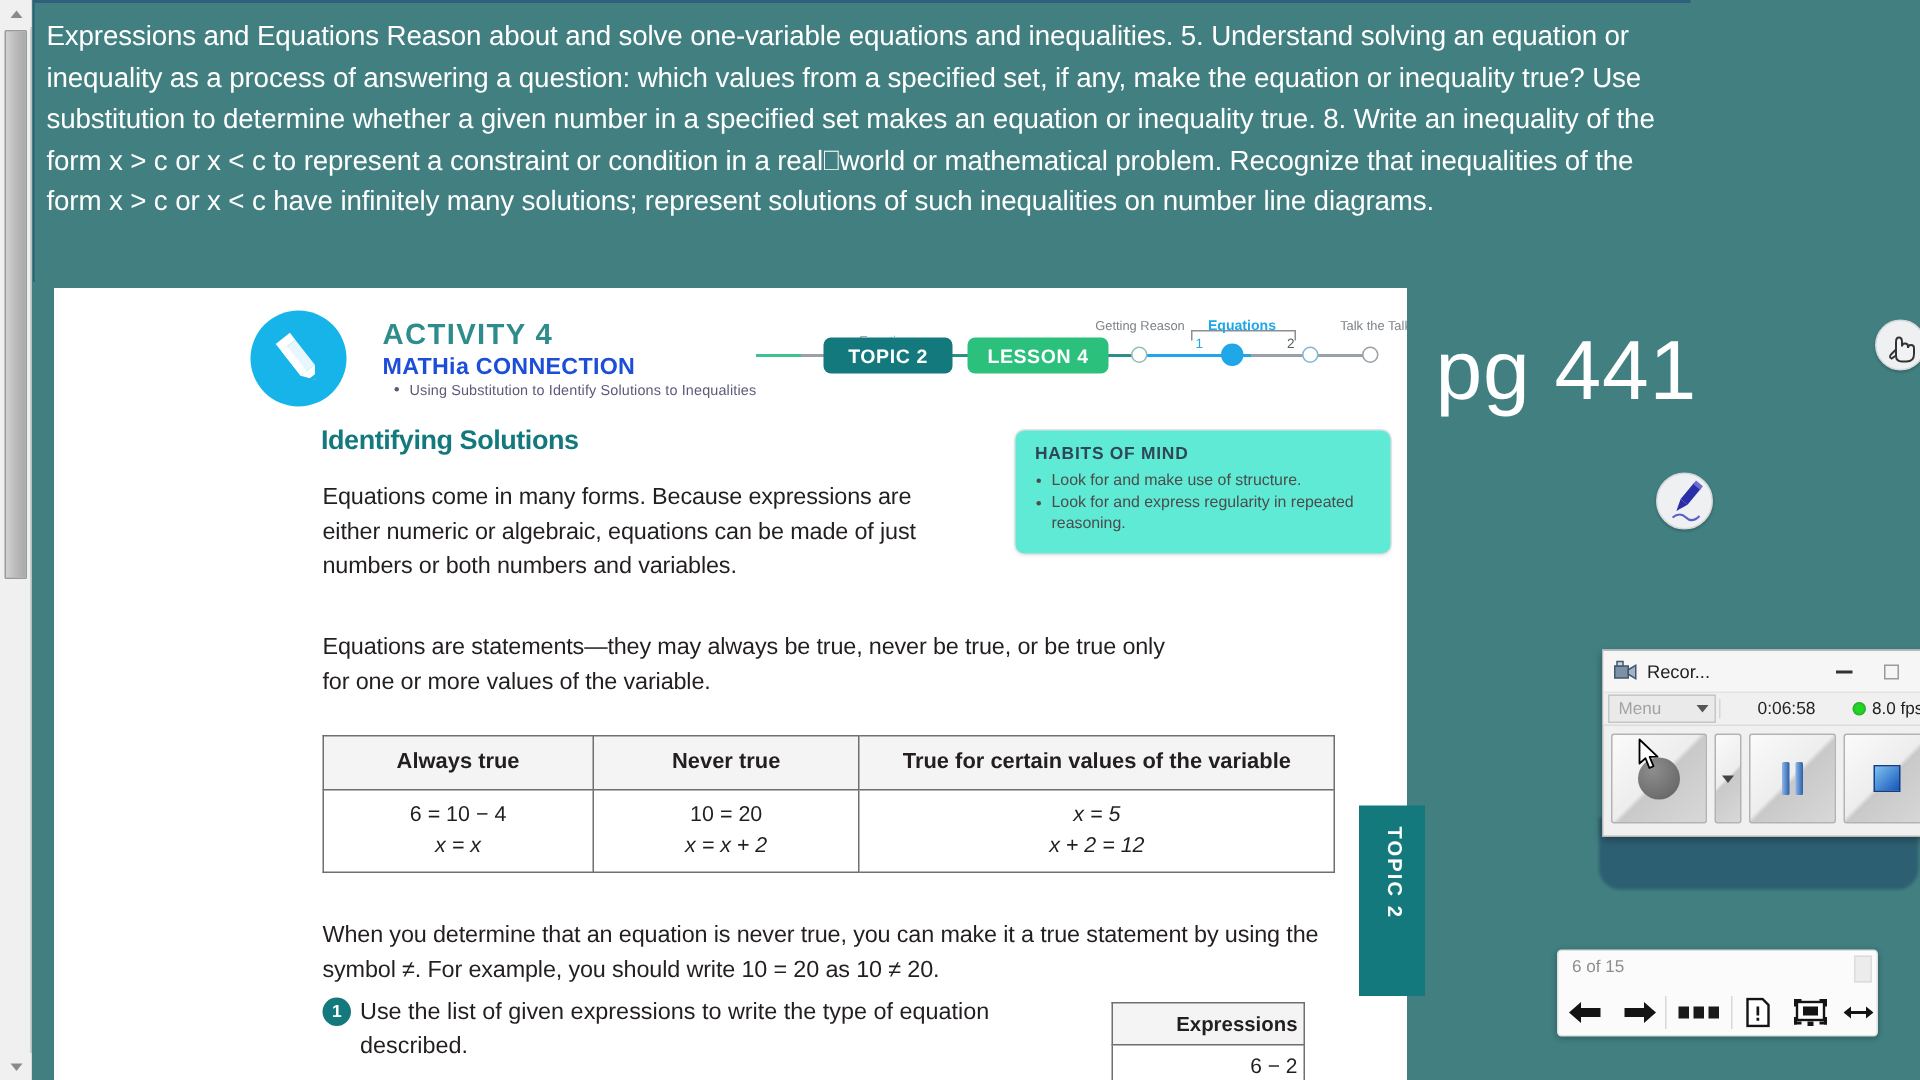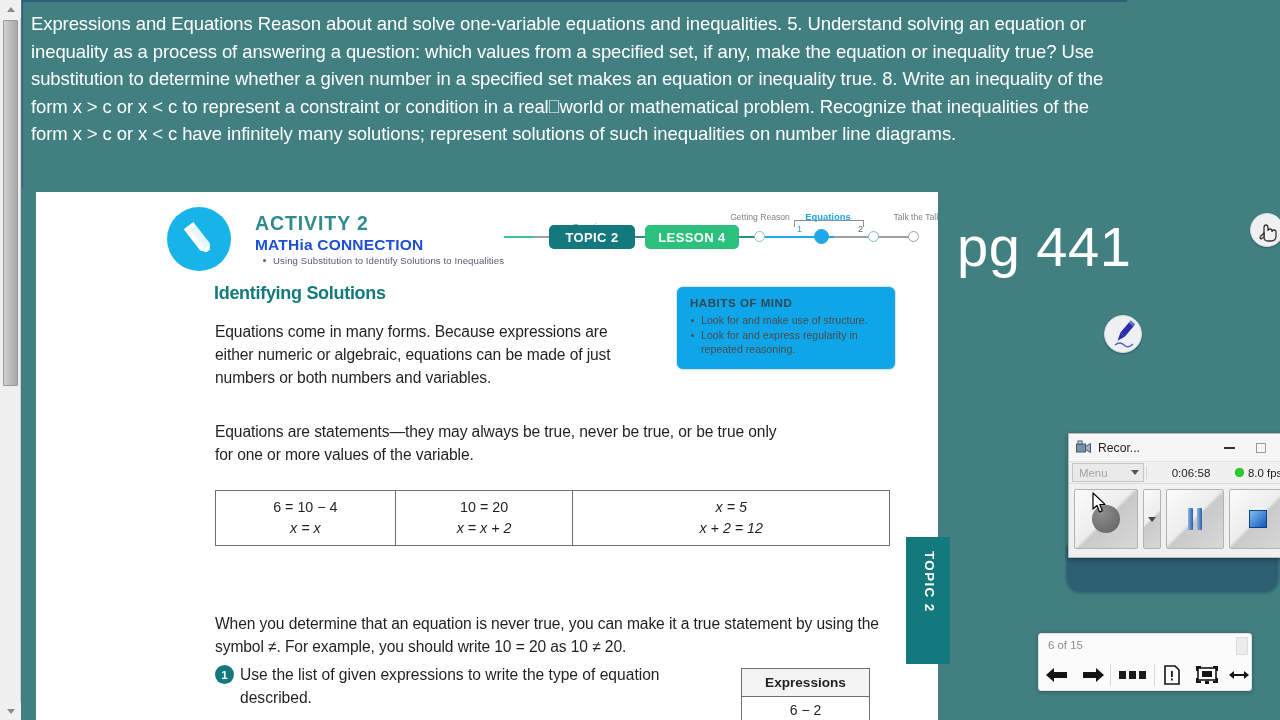--- a/index.html
+++ b/index.html
@@ -127,22 +127,22 @@
   .node.n-talk { left: 472px; border-color: #9aa0a6; }
 
   
   .doc-h1 {
     position: absolute; left: 178px; top: 91px;
     font-size: 18px; font-weight: bold; color: #13797d; letter-spacing: -0.3px;
   }
 
   
   .hom {
-    position: absolute; left: 640px; top: 94px; width: 220px; height: 84px;
-    background: #0ea5e9; border: 1px solid #e2e2e2; border-radius: 7px;
+    position: absolute; left: 640px; top: 94px; width: 252px; height: 84px;
+    background: #5eead4; border: 1px solid #e2e2e2; border-radius: 7px;
     box-shadow: 0 1px 2px rgba(0,0,0,0.05);
     padding: 9px 12px 0 13px;
   }
   .hom-title {
     font-size: 11.6px; font-weight: bold; color: #2f4858; letter-spacing: 0.5px;
     margin-bottom: 5px;
   }
   .hom-item {
     font-size: 10.6px; color: #4c4c4c; line-height: 13.4px;
     padding-left: 11px; position: relative; margin-bottom: 2px;
@@ -191,21 +191,21 @@
     position: absolute; left: 204px; top: 471px; width: 430px;
     font-size: 15.6px; line-height: 23px; color: #231f20;
   }
 
   
   .expr {
     position: absolute; left: 741px; top: 668px; width: 129px;
     border-collapse: collapse;
   }
   .expr th, .expr td {
-    border: 1.4px solid #6f6f6f; text-align: center; color: #231f20;
+    border: 1.4px solid #6f6f6f; text-align: right; color: #231f20;
   }
   .expr th { background: #f4f4f4; font-size: 13.6px; font-weight: bold; padding: 6px 4px; }
   .expr td { font-size: 14px; padding: 5px 4px; }
 
   
   .topic-tab {
     position: absolute; left: 906px; top: 537px;
     width: 44px; height: 127px; background: #13797d;
   }
   .topic-tab span {
@@ -362,21 +362,21 @@
           <g transform="rotate(-38 18 19)">
             <rect x="12" y="2" width="12" height="6" fill="#ffffff"></rect>
             <rect x="12" y="8" width="12" height="21" fill="#e8f7fd"></rect>
             <rect x="12" y="8" width="5" height="21" fill="#ffffff"></rect>
             <polygon points="12,29 24,29 18,37" fill="#ffffff"></polygon>
             <polygon points="15,34 21,34 18,37" fill="#17b4e9"></polygon>
           </g>
         </svg>
       </div>
 
-      <div class="act-title">ACTIVITY 2</div>
+      <div class="act-title">ACTIVITY 4</div>
       <div class="mathia-title">MATHia CONNECTION</div>
       <div class="mathia-bullet"><span class="dot"></span><span>Using Substitution to Identify Solutions to Inequalities</span></div>
 
       <div class="rail">
         <div class="rail-line"></div>
         <div class="rail-line green"></div>
         <div class="rail-line teal"></div>
         <div class="rail-line blue"></div>
 
         <div class="rail-cap equations">Equations</div>
@@ -402,20 +402,25 @@
         <div class="hom-title">HABITS OF MIND</div>
         <div class="hom-item">Look for and make use of structure.</div>
         <div class="hom-item">Look for and express regularity in repeated reasoning.</div>
       </div>
 
       <div class="doc-p p1">Equations come in many forms. Because expressions are either numeric or algebraic, equations can be made of just numbers or both numbers and variables.</div>
       <div class="doc-p p2">Equations are statements—they may always be true, never be true, or be true only for one or more values of the variable.</div>
 
       <table class="tt">
         <tbody>
+            <tr>
+          <th class="c1">Always true</th>
+          <th class="c2">Never true</th>
+          <th class="c3">True for certain values of the variable</th>
+        </tr>
         <tr>
           <td class="c1">
             <div>6 = 10 − 4</div>
             <div class="ital">x = x</div>
           </td>
           <td class="c2">
             <div>10 = 20</div>
             <div class="ital">x = x + 2</div>
           </td>
           <td class="c3">

